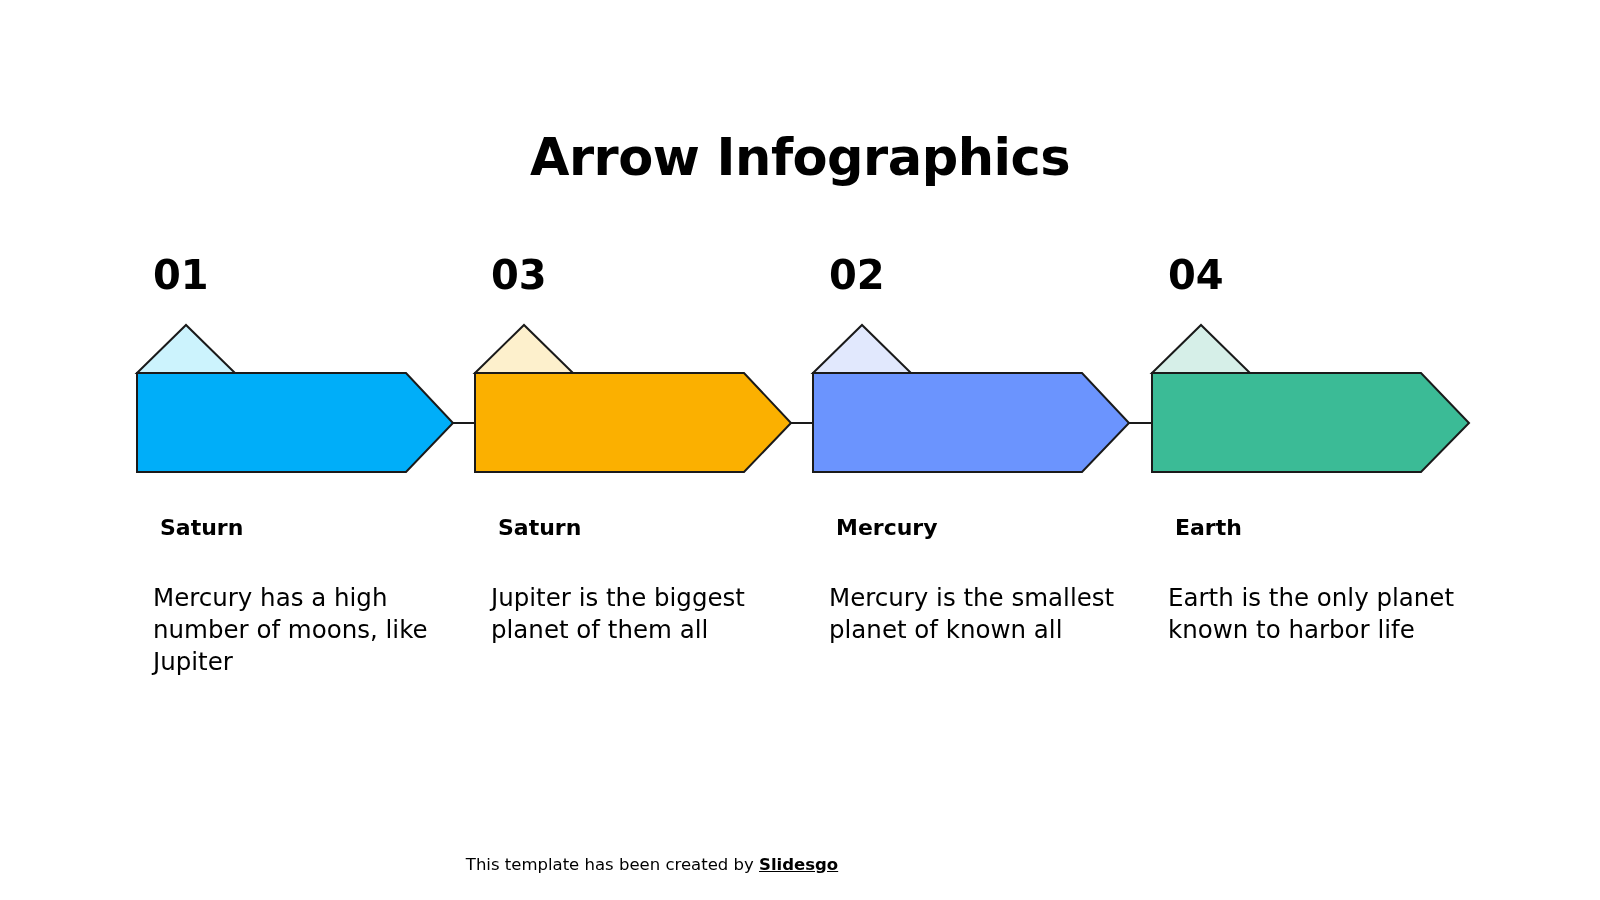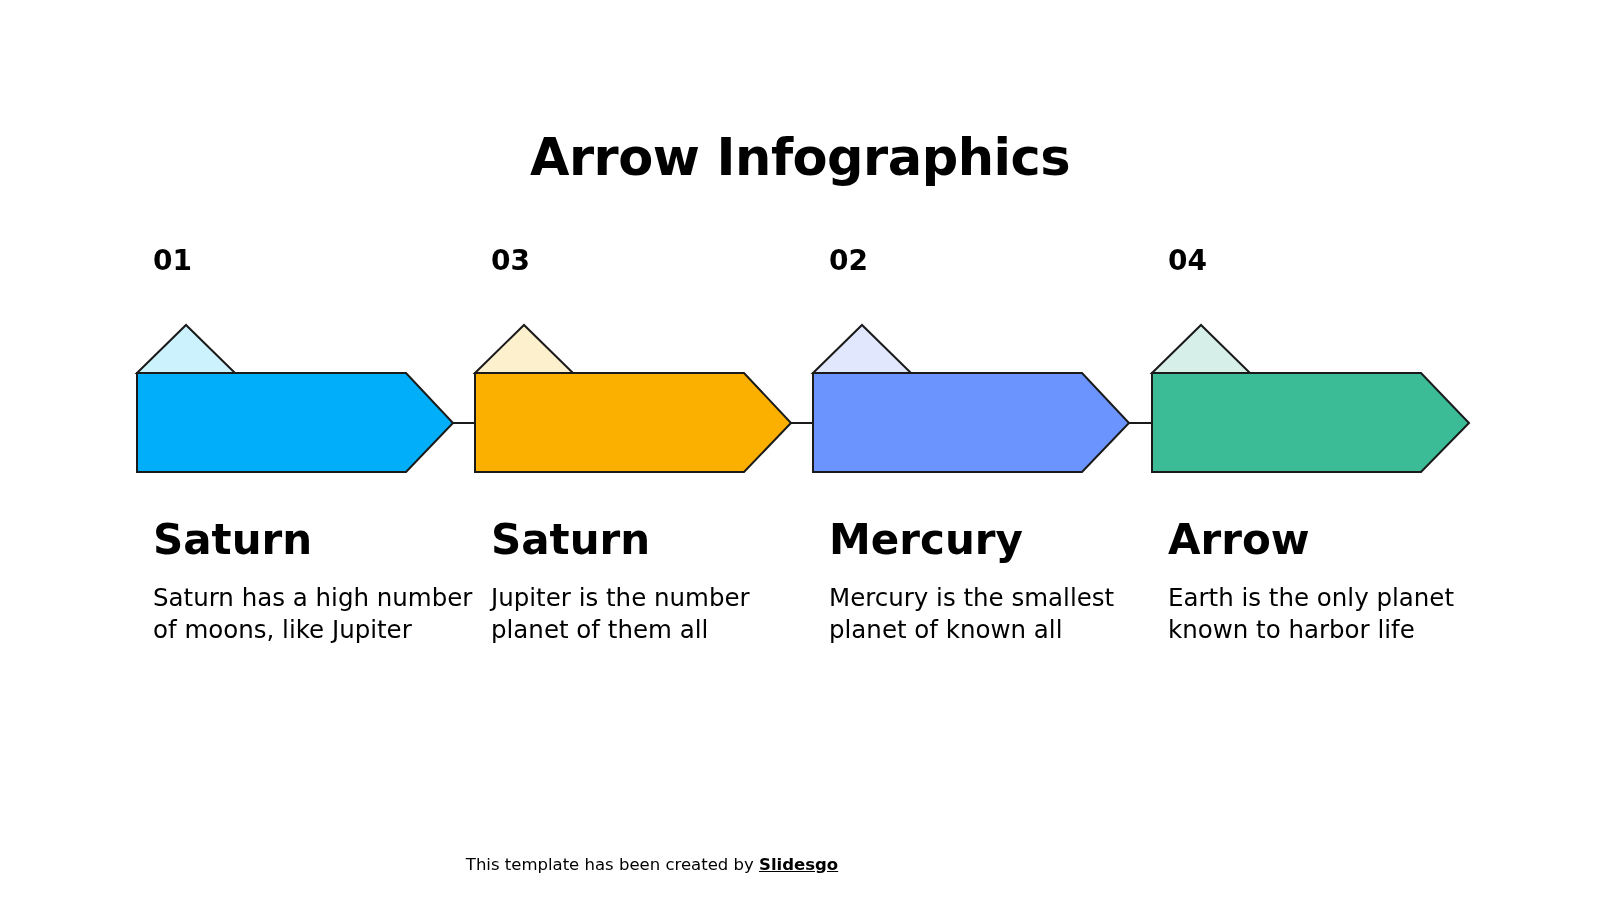--- a/index.html
+++ b/index.html
@@ -7,22 +7,22 @@
       width: 1600px; height: 900px; background: #ffffff;
       position: relative; overflow: hidden;
       font-family: "DejaVu Sans", sans-serif; color: #000;
     }
     .title {
       position: absolute; left: 0; top: 84px; width: 1600px;
       text-align: center; font-size: 51px; font-weight: bold; letter-spacing: -0.5px; margin-top: 44px;
     }
     .diagram { position: absolute; left: 0; top: 0; width: 1600px; height: 900px; }
     .col { position: absolute; top: 0; width: 320px; }
-    .num { position: absolute; top: 244px; font-size: 28px; font-weight: bold; }
-    .name { position: absolute; top: 515px; font-size: 42px; font-weight: bold; white-space: nowrap; }
+    .num { position: absolute; top: 252px; font-size: 40px; font-weight: bold; }
+    .name { position: absolute; top: 515px; font-size: 22px; font-weight: bold; white-space: nowrap; margin-left: 7px; }
     .desc { position: absolute; top: 582px; width: 320px; font-size: 24.5px; line-height: 32px; }
     .footer {
       position: absolute; top: 855px; left: 0; width: 1304px; text-align: center;
       font-size: 16.5px;
     }
     .footer a { font-weight: bold; color: #000; text-decoration: underline; }
   </style>
 </head>
 <body>
 
@@ -45,33 +45,33 @@
     <polygon points="813,373 1082,373 1129,423 1082,472 813,472" fill="#6B94FE"></polygon>
 
     <polygon points="1152,373 1201,325 1250,373" fill="#D6EFE8"></polygon>
     <polygon points="1152,373 1421,373 1469,423 1421,472 1152,472" fill="#3BBB96"></polygon>
   </g>
 </svg>
 
 <div class="col" style="left:153px;">
   <div class="num">01</div>
   <div class="name">Saturn</div>
-  <div class="desc">Saturn has a high number of moons, like Jupiter</div>
+  <div class="desc">Mercury has a high number of moons, like Jupiter</div>
 </div>
 <div class="col" style="left:491px;">
   <div class="num">03</div>
   <div class="name">Saturn</div>
-  <div class="desc">Jupiter is the number planet of them all</div>
+  <div class="desc">Jupiter is the biggest planet of them all</div>
 </div>
 <div class="col" style="left:829px;">
   <div class="num">02</div>
   <div class="name">Mercury</div>
   <div class="desc">Mercury is the smallest planet of known all</div>
 </div>
 <div class="col" style="left:1168px;">
   <div class="num">04</div>
-  <div class="name">Arrow</div>
+  <div class="name">Earth</div>
   <div class="desc">Earth is the only planet known to harbor life</div>
 </div>
 
 <div class="footer">
   <span>This template has been created by </span><a>Slidesgo</a>
 </div>
 
 </body></html>

